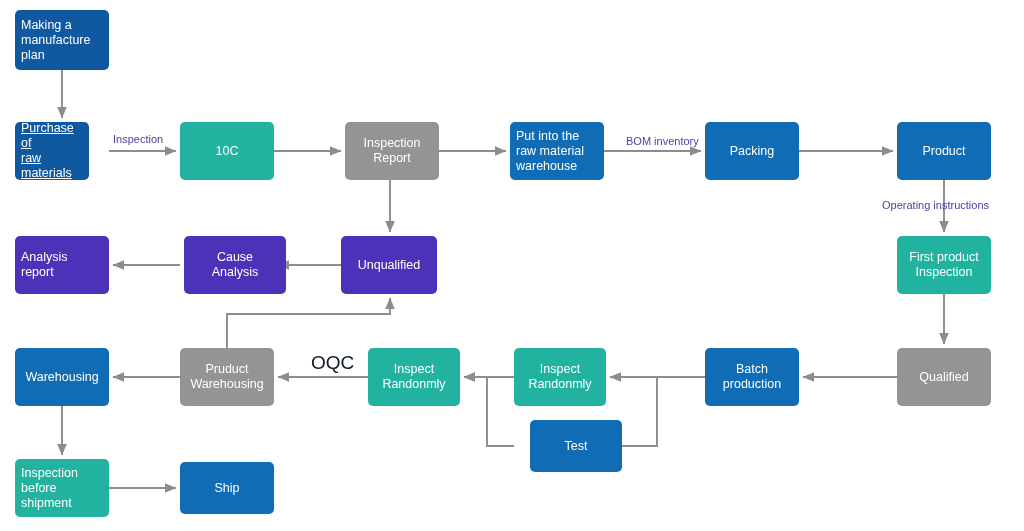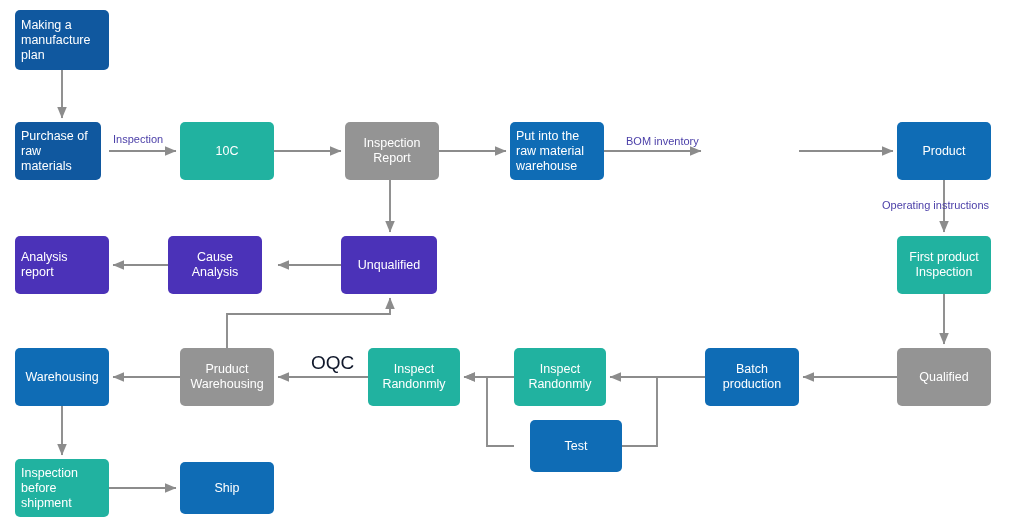--- a/index.html
+++ b/index.html
@@ -114,51 +114,54 @@
       <path d="M109,488 L176,488"></path>
     </g>
   </svg>
 
   <div class="node" style="left:15px;top:10px;width:94px;height:60px;background:#10589f;justify-content:flex-start;text-align:left;">
     <span class="node-label">Making a
 manufacture
 plan</span>
   </div>
 
-  <div class="node" style="left:15px;top:122px;width:86px;height:58px;background:#10589f;justify-content:flex-start;text-align:left;">
+  <div class="node" style="left:15px;top:122px;width:74px;height:58px;background:#10589f;justify-content:flex-start;text-align:left;text-decoration:underline;">
     <span class="node-label">Purchase of
 raw materials</span>
   </div>
 
   <div class="node" style="left:180px;top:122px;width:94px;height:58px;background:#21b2a0;">
     <span class="node-label">10C</span>
   </div>
 
   <div class="node" style="left:345px;top:122px;width:94px;height:58px;background:#949494;">
     <span class="node-label">Inspection
 Report</span>
   </div>
 
   <div class="node" style="left:510px;top:122px;width:94px;height:58px;background:#0f6cb5;justify-content:flex-start;text-align:left;">
     <span class="node-label">Put into the
 raw material
 warehouse</span>
   </div>
 
+  <div class="node" style="left:705px;top:122px;width:94px;height:58px;background:#0f6cb5;">
+    <span class="node-label">Packing</span>
+  </div>
 
   <div class="node" style="left:897px;top:122px;width:94px;height:58px;background:#0f6cb5;">
     <span class="node-label">Product</span>
   </div>
 
   <div class="node" style="left:15px;top:236px;width:94px;height:58px;background:#4b32b8;justify-content:flex-start;text-align:left;">
     <span class="node-label">Analysis
 report</span>
   </div>
 
-  <div class="node" style="left:168px;top:236px;width:94px;height:58px;background:#4b32b8;">
+  <div class="node" style="left:184px;top:236px;width:102px;height:58px;background:#4b32b8;">
     <span class="node-label">Cause
 Analysis</span>
   </div>
 
   <div class="node" style="left:341px;top:236px;width:96px;height:58px;background:#4b32b8;">
     <span class="node-label">Unqualified</span>
   </div>
 
   <div class="node" style="left:897px;top:236px;width:94px;height:58px;background:#21b2a0;">
     <span class="node-label">First product

